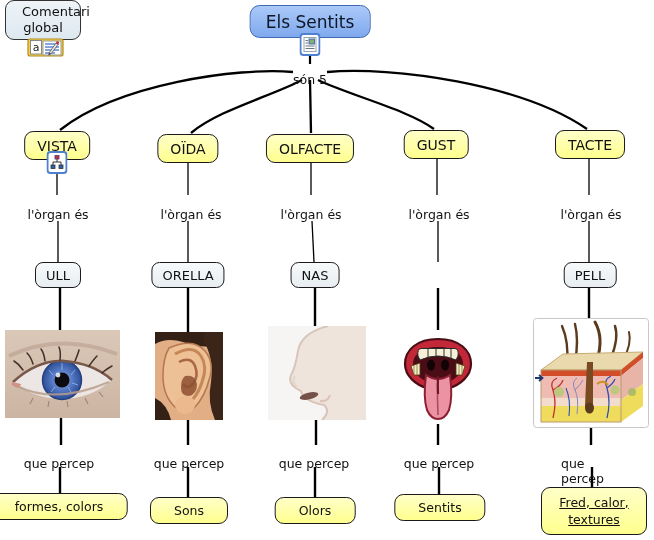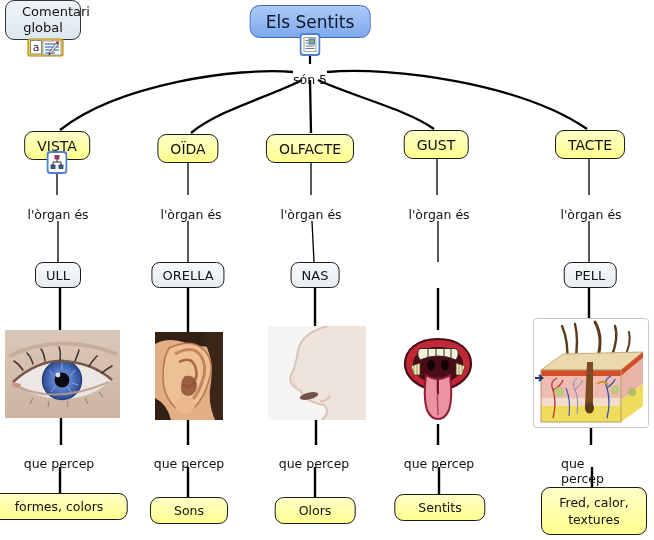--- a/index.html
+++ b/index.html
@@ -6,21 +6,21 @@
   #canvas{position:relative;width:654px;height:540px;background:#fff;overflow:hidden;
           font-family:"DejaVu Sans","Liberation Sans",sans-serif;color:#111;}
   svg.connectors{position:absolute;left:0;top:0;z-index:0;}
   .node{position:absolute;transform:translateX(-50%);box-sizing:border-box;
         display:flex;align-items:center;justify-content:center;text-align:center;
         border:1.4px solid #1a1a1a;border-radius:9px;background:#fff;
         white-space:nowrap;z-index:2;}
   .sense{background:linear-gradient(#ffffc8,#ffff8e);font-size:14px;padding:4px 12px;height:29px;}
   .organ{background:linear-gradient(#f8fafb,#e7edf1);font-size:13px;padding:3px 10px;height:26px;border-radius:8px;}
   .percep{background:linear-gradient(#ffffc8,#ffff8e);font-size:12.5px;padding:4px 23px;height:27px;}
-  .percep.multi{white-space:normal;width:106px;height:48px;line-height:1.4;padding:3px 4px;}
+  .percep.multi{white-space:normal;width:106px;height:48px;line-height:1.4;padding:3px 4px;text-decoration:underline;}
   .title-node{background:linear-gradient(#abc9f8,#7fa9ee);border:1.6px solid #3e68b0;
         border-radius:10px;font-size:17px;padding:5px 15px;height:33px;color:#0c1624;}
   .comment-node{position:absolute;left:5px;top:0;width:76px;box-sizing:border-box;
         background:linear-gradient(#eef4f8,#dde8ef);border:1.4px solid #333;border-radius:9px;
         font-size:13px;line-height:1.22;text-align:center;padding:3px 16px;z-index:2;white-space:normal;}
   .link-label{position:absolute;transform:translateX(-50%);font-size:12.5px;z-index:2;margin-top:8px;}
   .italic{}
   .img{position:absolute;margin:0;padding:0;z-index:1;line-height:0;}
   .res-icon{position:absolute;z-index:3;line-height:0;cursor:pointer;}
 </style>

